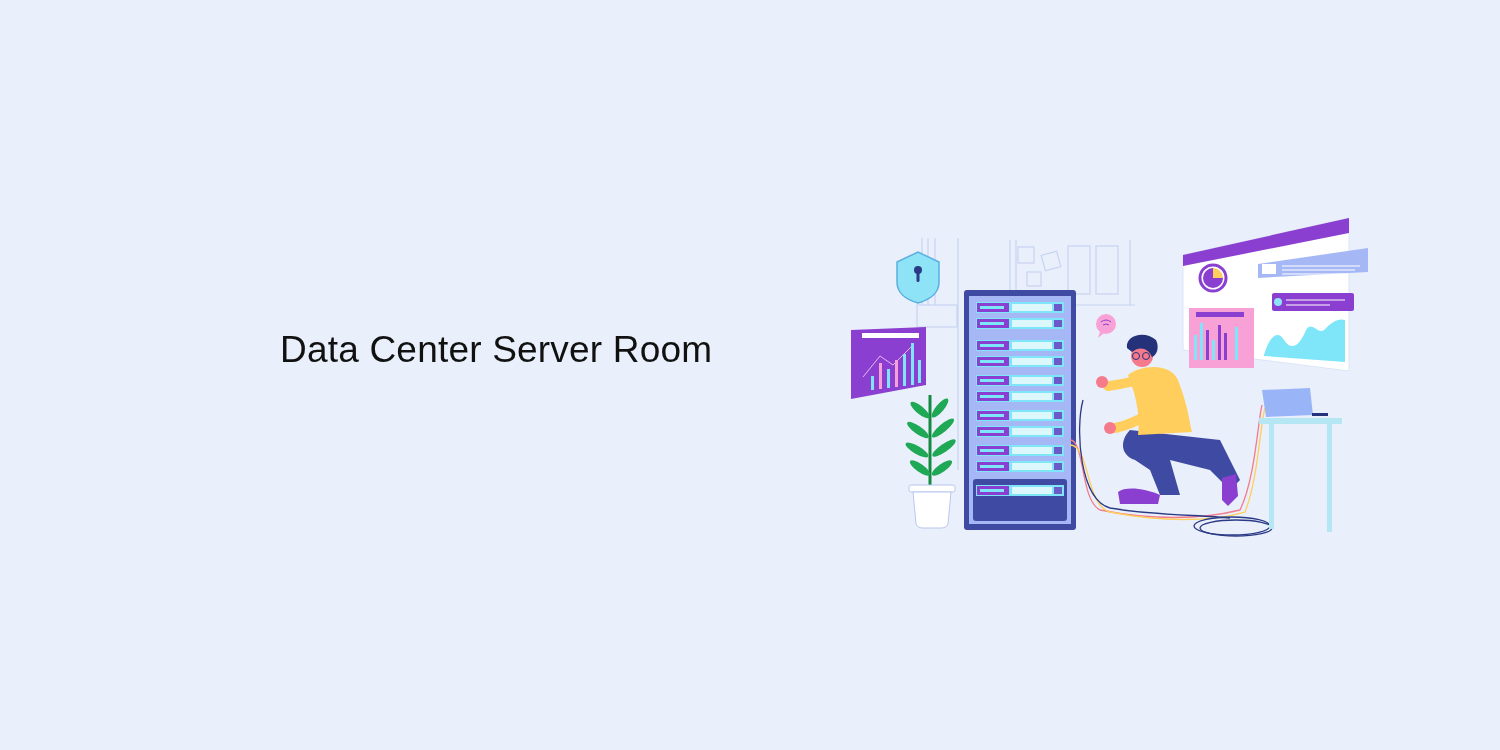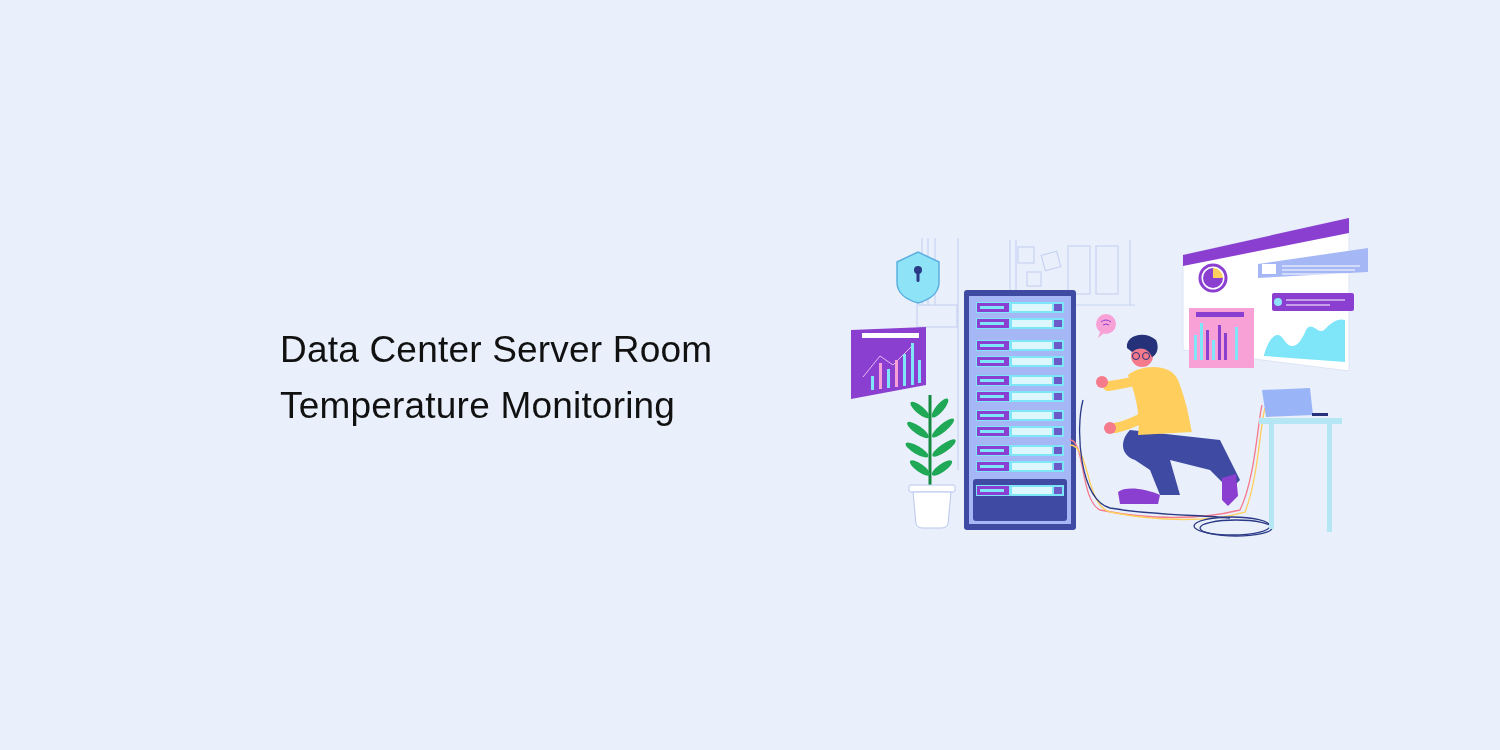--- a/index.html
+++ b/index.html
@@ -15,21 +15,20 @@
     color:#111; letter-spacing:0.2px;margin-left:40px;
   }
   .title span { display:block; }
   .illustration { position:absolute; left:840px; top:210px; width:550px; height:340px; }
 </style>
 </head>
 <body>
 
 <div class="title">
   <span>Data Center Server Room</span>
-  <span>Temperature Monitoring</span>
 </div>
 
 <svg class="illustration" viewBox="840 210 550 340" xmlns="http://www.w3.org/2000/svg">
 
   <g stroke="#C6D3F2" stroke-width="1.2" fill="none">
     <path d="M922 238 V305 M928 238 V305 M935 238 V305 M958 238 V470"></path>
     <rect x="917" y="305" width="40" height="22"></rect>
     <path d="M1010 240 V305 M1016 240 V305 M1130 240 V305 M1010 305 H1135"></path>
     <rect x="1018" y="247" width="16" height="16"></rect>
     <rect x="1043" y="253" width="16" height="16" transform="rotate(-15 1051 261)"></rect>

